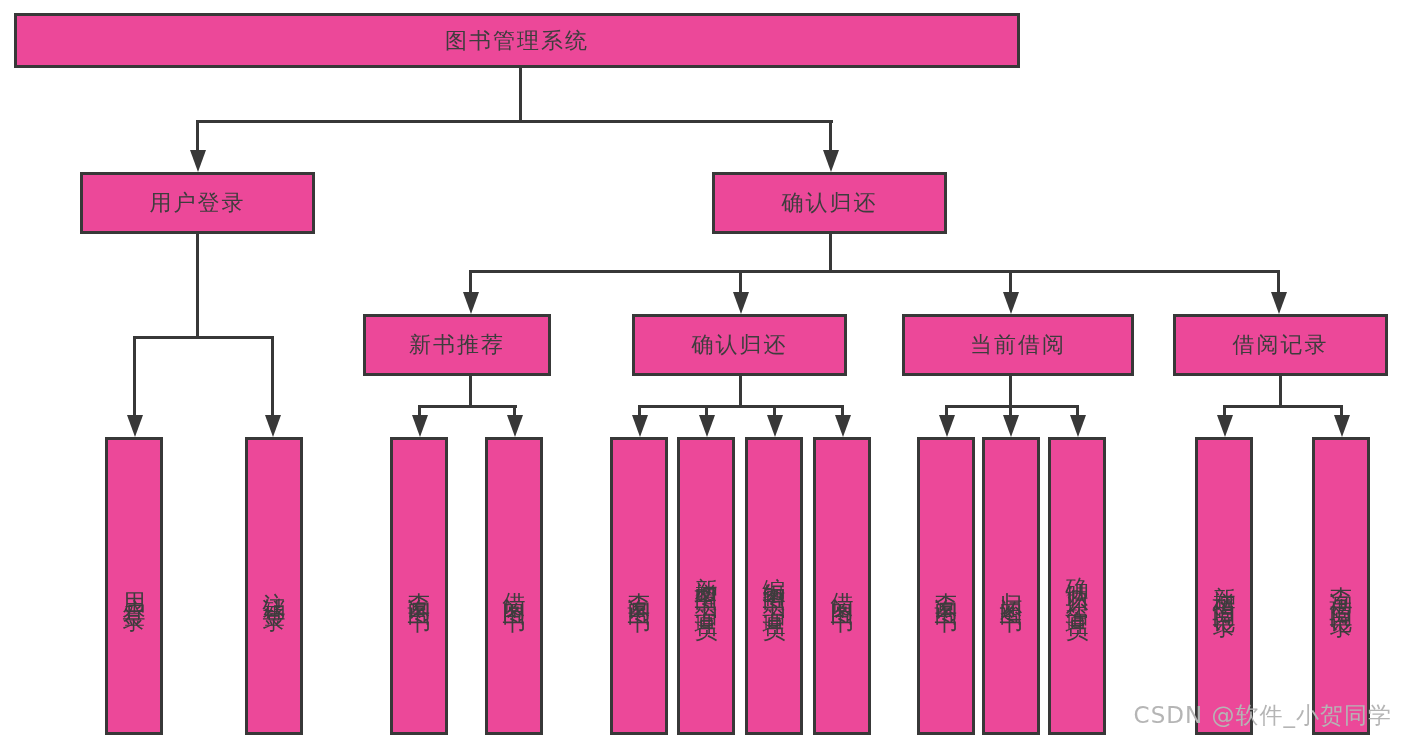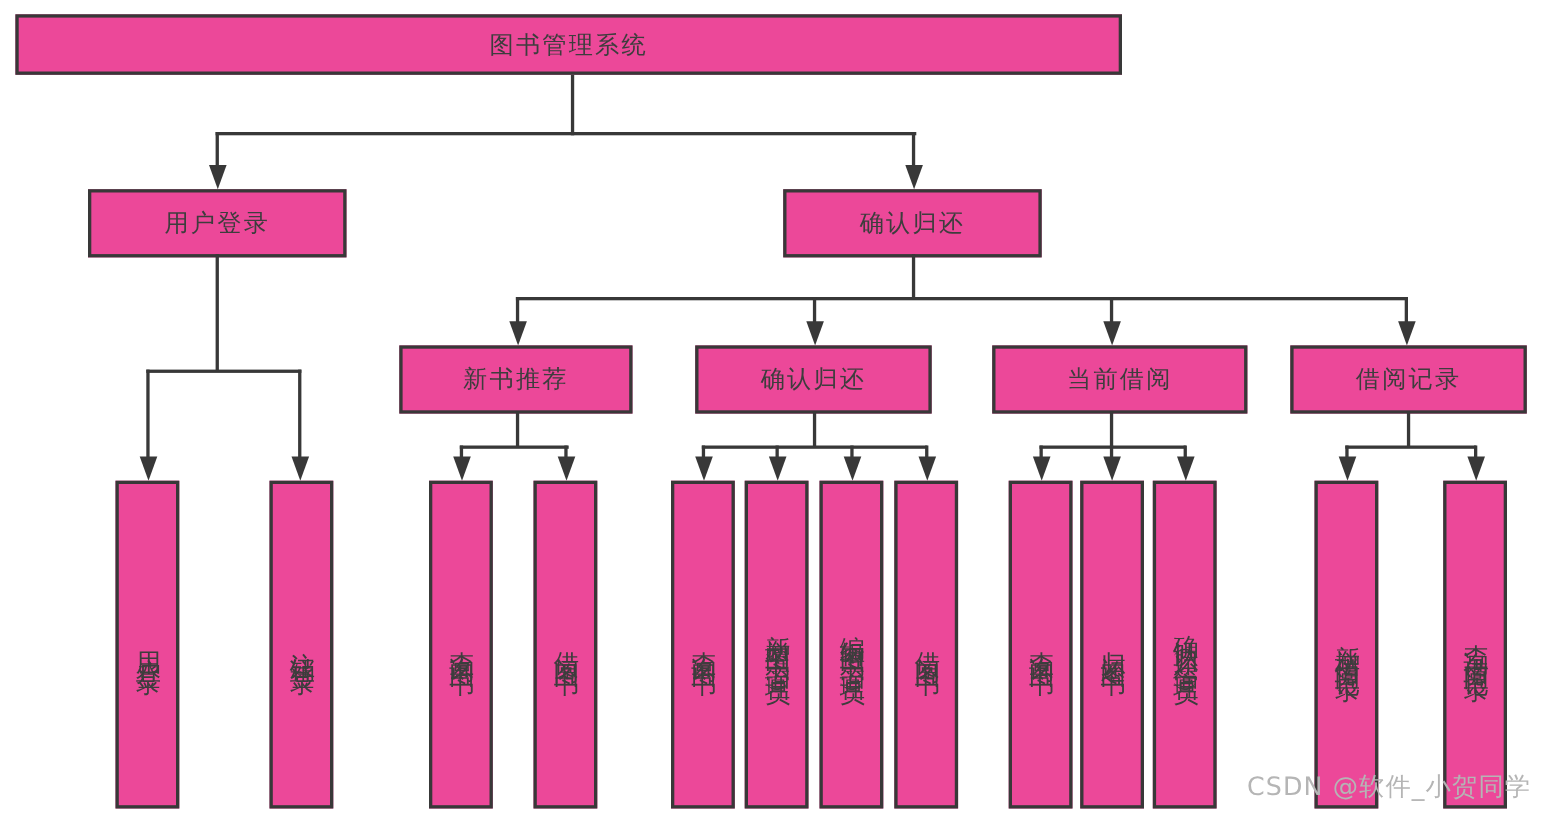--- a/index.html
+++ b/index.html
@@ -72,21 +72,21 @@
   <div class="hline" style="left:469px;top:270px;width:811px"></div>
   <div class="vline" style="left:469px;top:270px;height:26px"></div>
   <div class="arrow" style="left:463px;top:292px"></div>
   <div class="vline" style="left:739px;top:270px;height:26px"></div>
   <div class="arrow" style="left:733px;top:292px"></div>
   <div class="vline" style="left:1009px;top:270px;height:26px"></div>
   <div class="arrow" style="left:1003px;top:292px"></div>
   <div class="vline" style="left:1277px;top:270px;height:26px"></div>
   <div class="arrow" style="left:1271px;top:292px"></div>
 
-  <div class="box" style="left:363px;top:314px;width:212px;height:62px">
+  <div class="box" style="left:363px;top:314px;width:188px;height:62px">
     <span class="hlabel">新书推荐</span>
   </div>
   <div class="box" style="left:632px;top:314px;width:215px;height:62px">
     <span class="hlabel">确认归还</span>
   </div>
   <div class="box" style="left:902px;top:314px;width:232px;height:62px">
     <span class="hlabel">当前借阅</span>
   </div>
   <div class="box" style="left:1173px;top:314px;width:215px;height:62px">
     <span class="hlabel">借阅记录</span>

